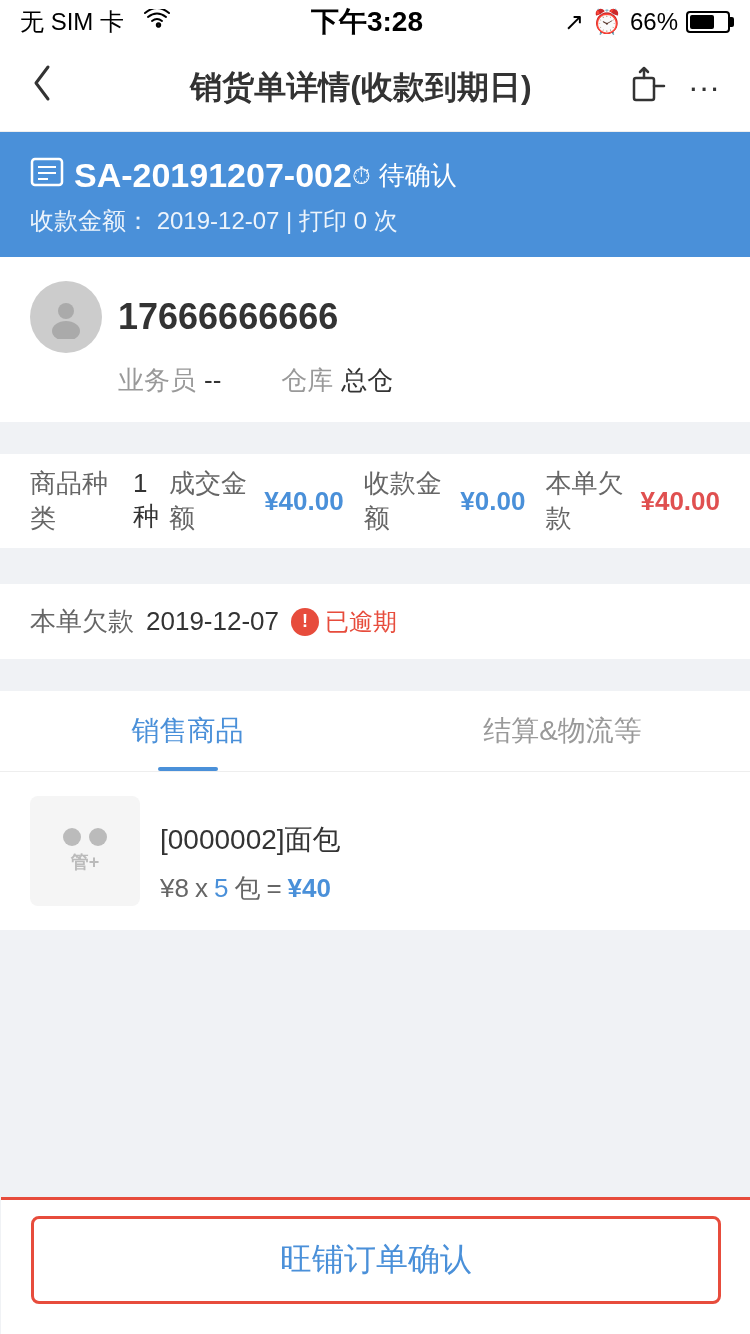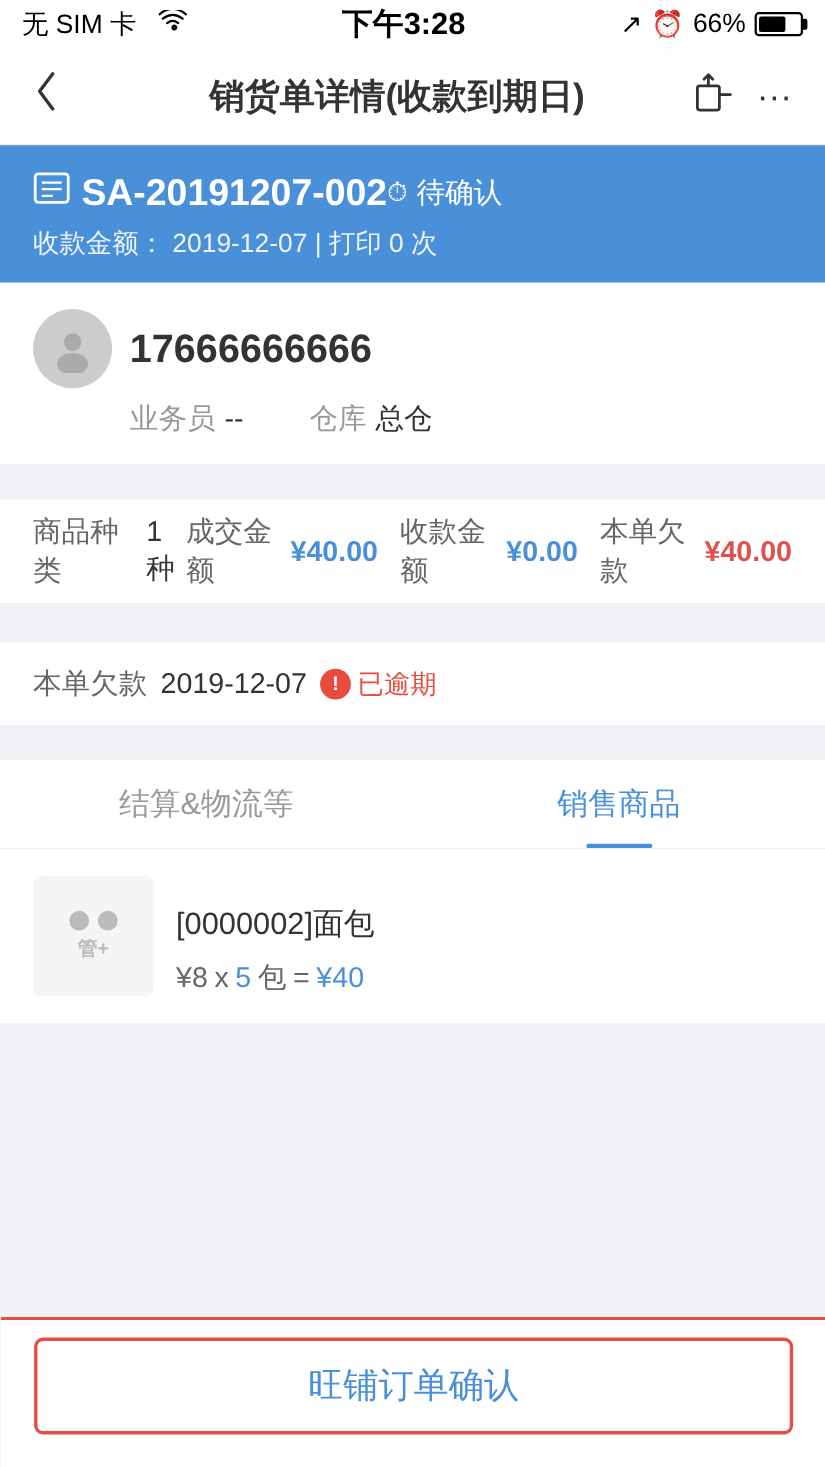--- a/index.html
+++ b/index.html
@@ -326,21 +326,21 @@
       margin-top: 24px;
     }
     .product-price-row {
       font-size: 26px;
       color: #666;
       display: flex;
       align-items: center;
       gap: 6px;
     }
     .product-qty { color: #4a90d9; }
-    .product-total { color: #4a90d9; font-weight: 400; }
+    .product-total { color: #4a90d9; font-weight: 700; }
 
     
     .bottom-area {
       background: #f0f2f5;
       flex: 1;
       min-height: 160px;
     }
 
     
     .confirm-btn-wrap {
@@ -495,25 +495,25 @@
   <span class="due-date-value">2019-12-07</span>
   <div class="overdue-badge">
     <div class="overdue-icon">!</div>
     <span>已逾期</span>
   </div>
 </div>
 
 <div class="divider"></div>
 
 <div class="tabs-bar">
+  <div class="tab-item active">
+    <span>销售商品</span>
+  </div>
   <div class="tab-item">
     <span>结算&amp;物流等</span>
-  </div>
-  <div class="tab-item active">
-    <span>销售商品</span>
   </div>
 </div>
 
 <div class="product-list">
   <div class="product-item">
     <div class="product-thumb">
       <div class="product-thumb-inner">
         <div class="owl-eyes">
           <div class="owl-eye"></div>
           <div class="owl-eye"></div>

